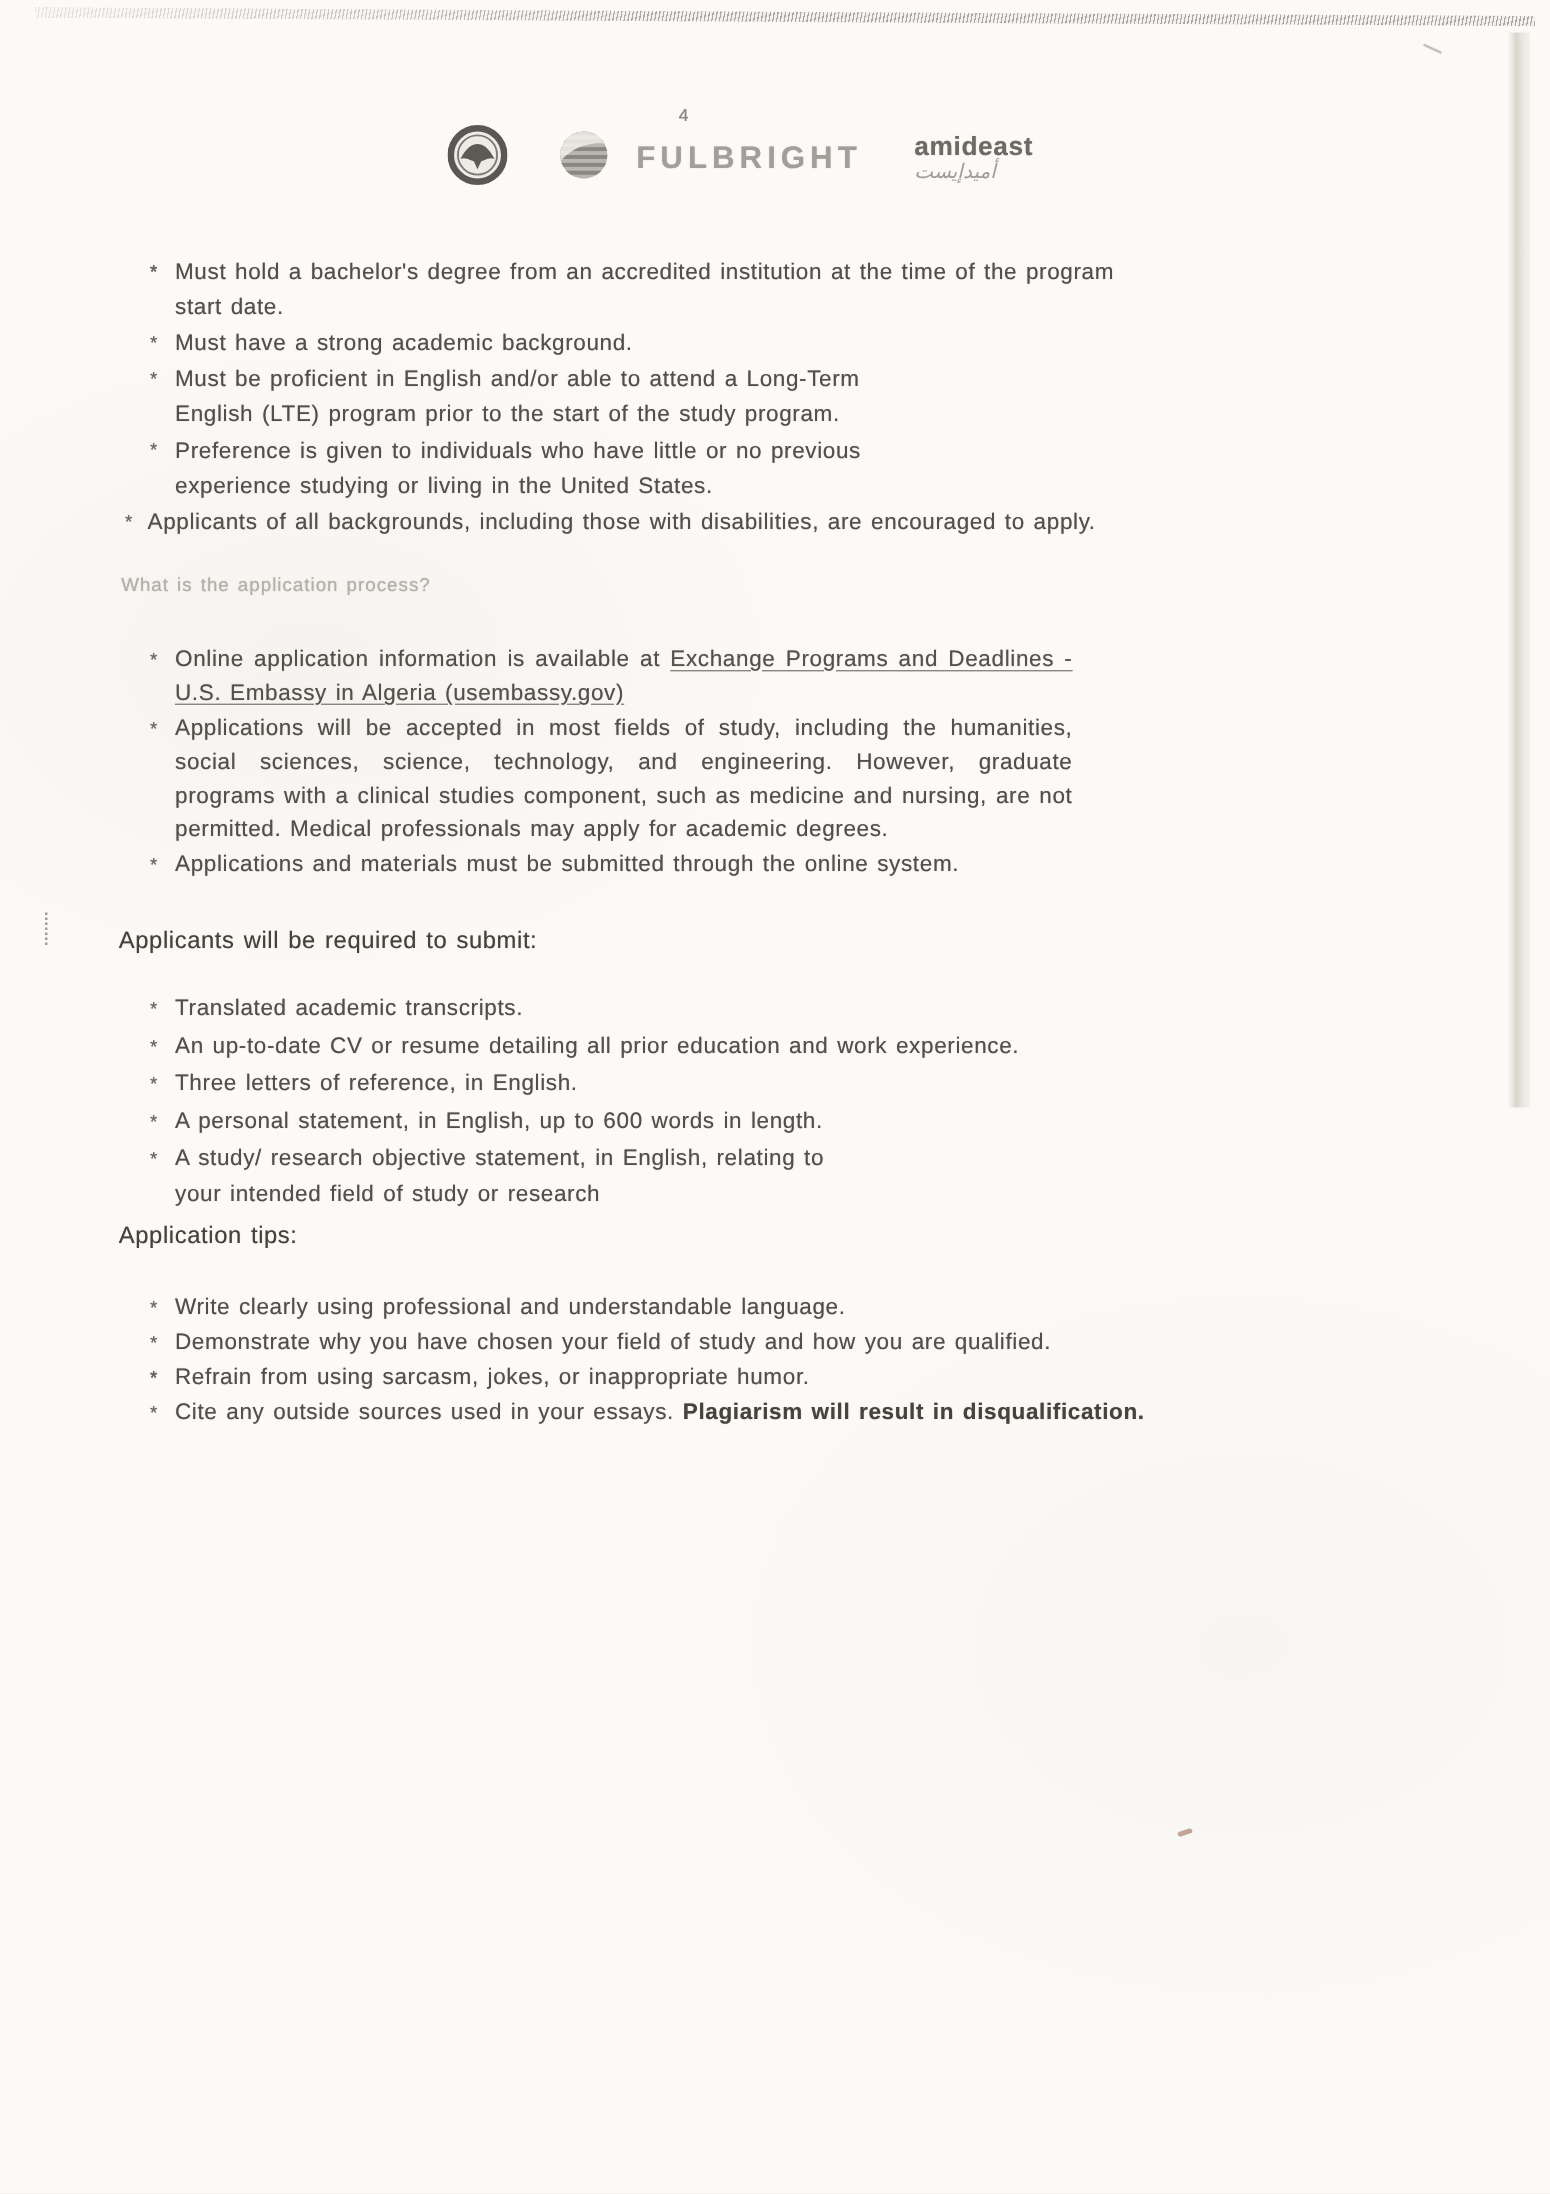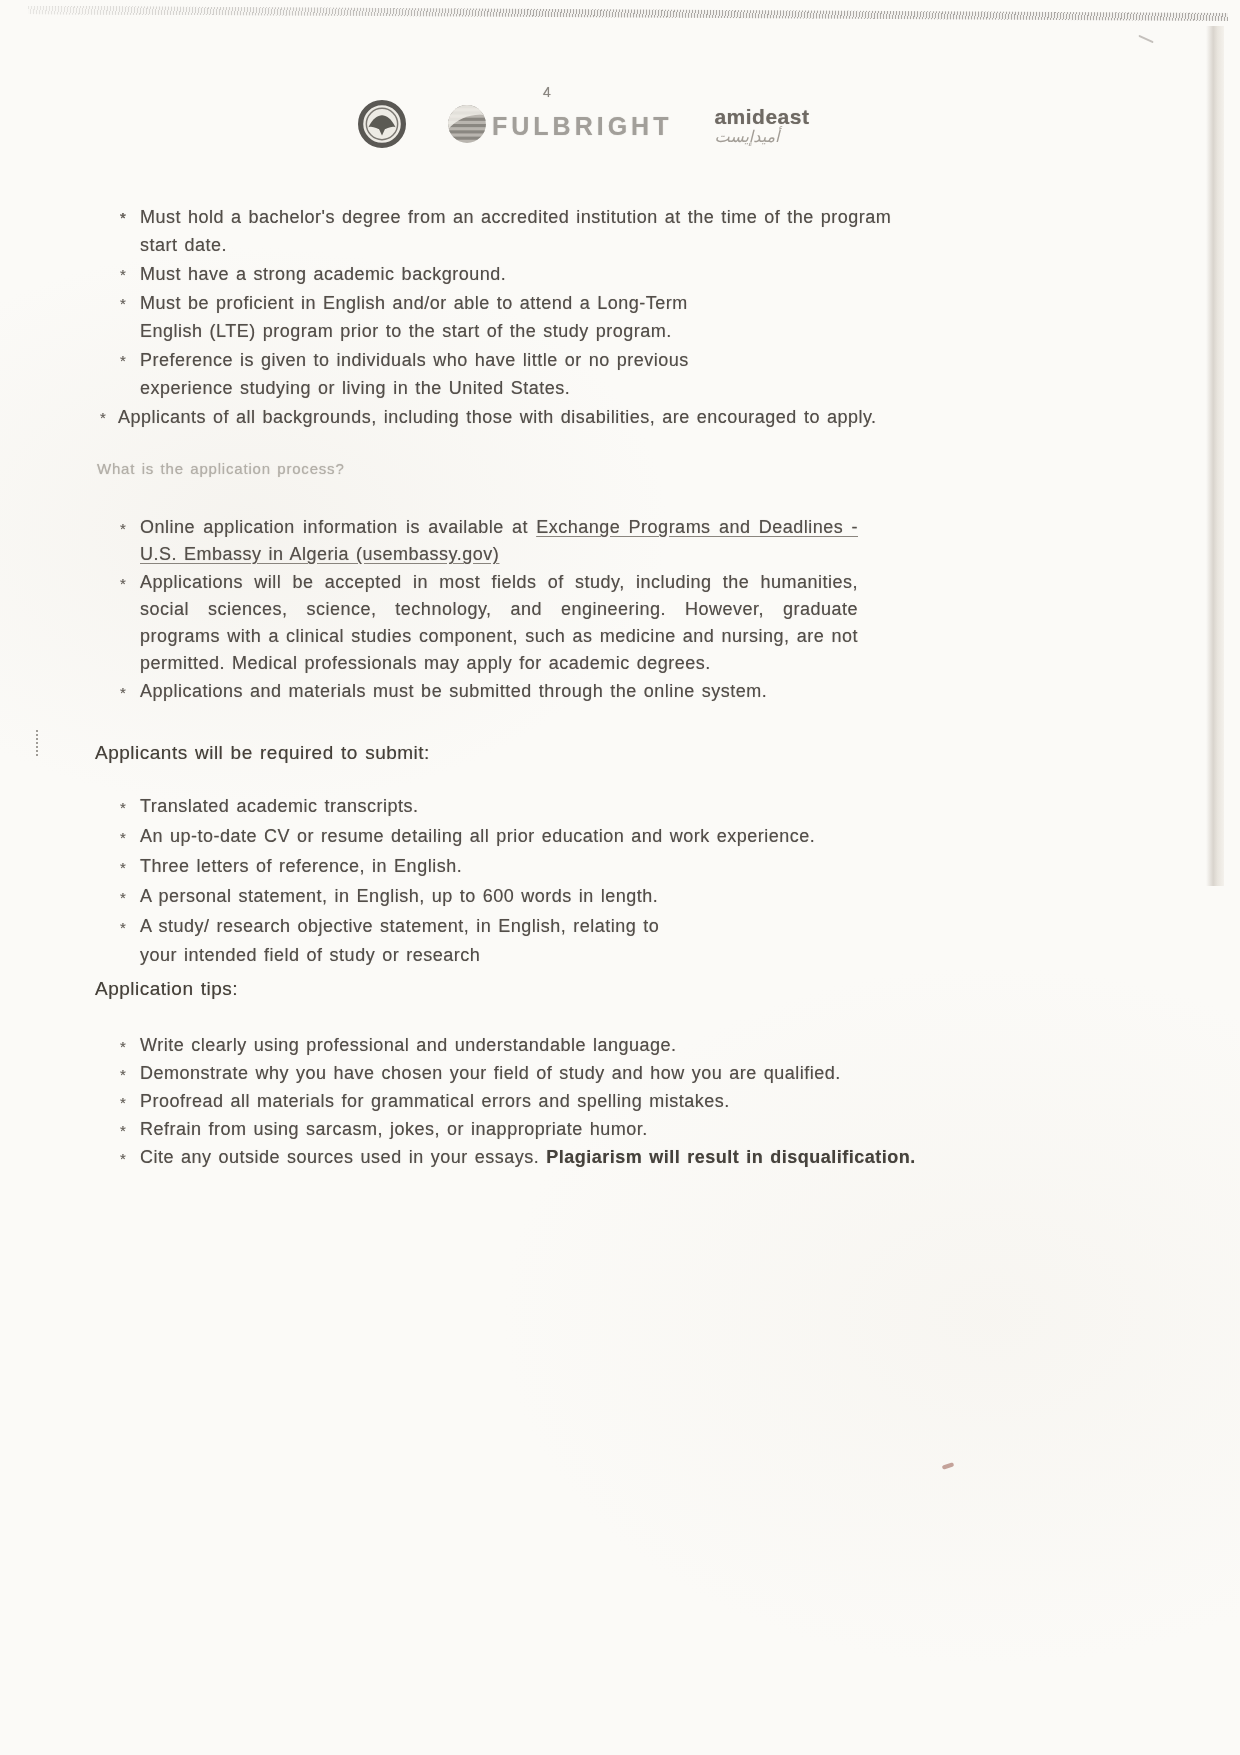--- a/index.html
+++ b/index.html
@@ -38,21 +38,21 @@
   .corner-mark{
     position:absolute;top:1464px;left:942px;width:12px;height:4px;
     background:#a8756a;transform:rotate(-18deg);opacity:.65;border-radius:2px;
   }
   
   .page-number{position:absolute;top:84px;left:543px;font-size:14px;color:#8a8680;}
   .header{position:absolute;top:100px;left:358px;display:flex;align-items:center;}
   .seal{width:48px;height:48px;opacity:.88;}
   .globe{width:42px;height:42px;margin-left:40px;opacity:.8;}
   .fulbright-word{
-    margin-left:4px;font-size:25px;font-weight:bold;color:#8d8983;
+    margin-left:21px;font-size:25px;font-weight:bold;color:#8d8983;
     letter-spacing:4px;opacity:.8;text-shadow:0 0 1px rgba(141,137,131,.6);
   }
   .amideast{margin-left:42px;display:flex;flex-direction:column;line-height:1.05;}
   .amideast-en{font-size:21px;font-weight:bold;color:#6f6a64;letter-spacing:.5px;}
   .amideast-ar{font-size:16px;color:#a29d96;margin-top:1px;font-style:italic;}
   
   .blk{position:absolute;left:96px;}
   ul.blist{list-style:none;margin:0;padding:0;font-size:18px;}
   ul.blist li{position:relative;padding-left:44px;margin:0 0 1px 0;}
   ul.blist li .mark{
@@ -212,21 +212,20 @@
       <li>
         <span class="mark">*</span>
         <span>Write clearly using professional and understandable language.</span>
       </li>
       <li>
         <span class="mark">*</span>
         <span>Demonstrate why you have chosen your field of study and how you are qualified.</span>
       </li>
       <li>
         <span class="mark">*</span>
-        <span>Proofread all materials for grammatical errors and spelling mistakes.</span>
       </li>
       <li>
         <span class="mark">*</span>
         <span>Refrain from using sarcasm, jokes, or inappropriate humor.</span>
       </li>
       <li>
         <span class="mark">*</span>
         <span>Cite any outside sources used in your essays. </span><span class="bold-seg">Plagiarism will result in disqualification.</span>
       </li>
     </ul>

